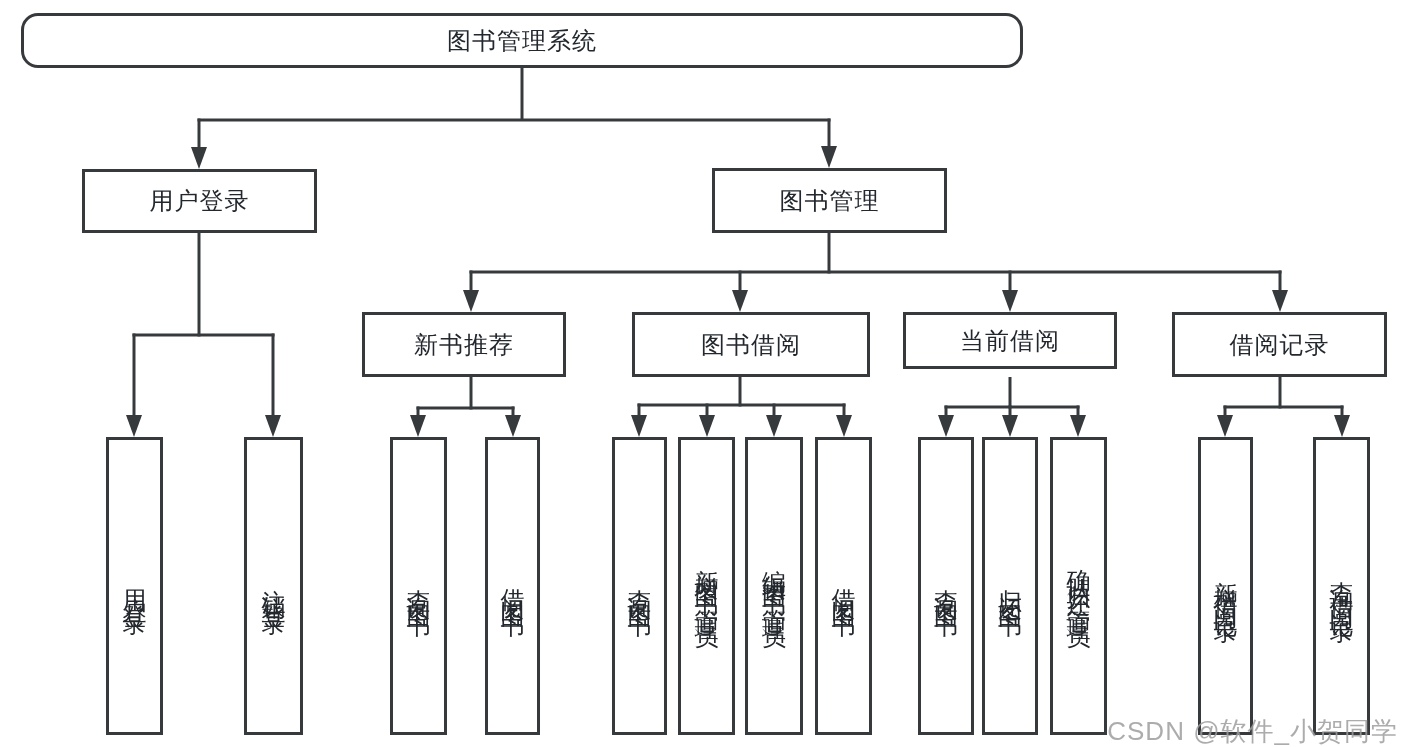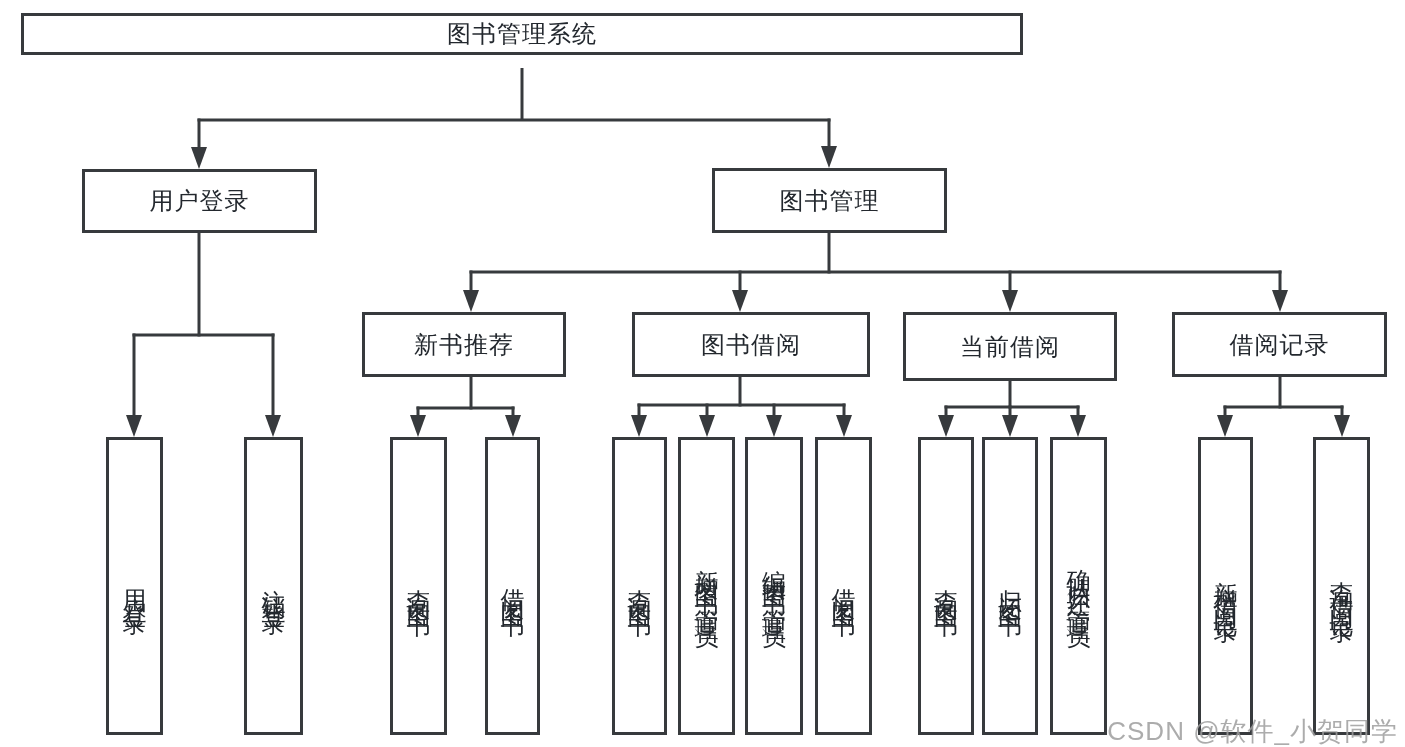--- a/index.html
+++ b/index.html
@@ -107,38 +107,38 @@
     <path d="M766 415 L782 415 L774 437 Z"></path>
     <path d="M836 415 L852 415 L844 437 Z"></path>
     <path d="M938 415 L954 415 L946 437 Z"></path>
     <path d="M1002 415 L1018 415 L1010 437 Z"></path>
     <path d="M1070 415 L1086 415 L1078 437 Z"></path>
     <path d="M1217 415 L1233 415 L1225 437 Z"></path>
     <path d="M1334 415 L1350 415 L1342 437 Z"></path>
   </g>
 </svg>
 
-<div class="box" style="left:21px; top:13px; width:1002px; height:42px;">
+<div class="box" style="left:21px; top:13px; width:1002px; height:55px;border-radius:17px;">
   <span>图书管理系统</span>
 </div>
 
 <div class="box" style="left:82px; top:169px; width:235px; height:64px;">
   <span>用户登录</span>
 </div>
 <div class="box" style="left:712px; top:168px; width:235px; height:65px;">
   <span>图书管理</span>
 </div>
 
 <div class="box" style="left:362px; top:312px; width:204px; height:65px;">
   <span>新书推荐</span>
 </div>
 <div class="box" style="left:632px; top:312px; width:238px; height:65px;">
   <span>图书借阅</span>
 </div>
-<div class="box" style="left:903px; top:312px; width:214px; height:69px;">
+<div class="box" style="left:903px; top:312px; width:214px; height:57px;">
   <span>当前借阅</span>
 </div>
 <div class="box" style="left:1172px; top:312px; width:215px; height:65px;">
   <span>借阅记录</span>
 </div>
 
 <div class="box leaf" style="left:106px; top:437px; width:57px; height:298px;">
   <span>用户登录</span>
 </div>
 <div class="box leaf" style="left:244px; top:437px; width:59px; height:298px;">

